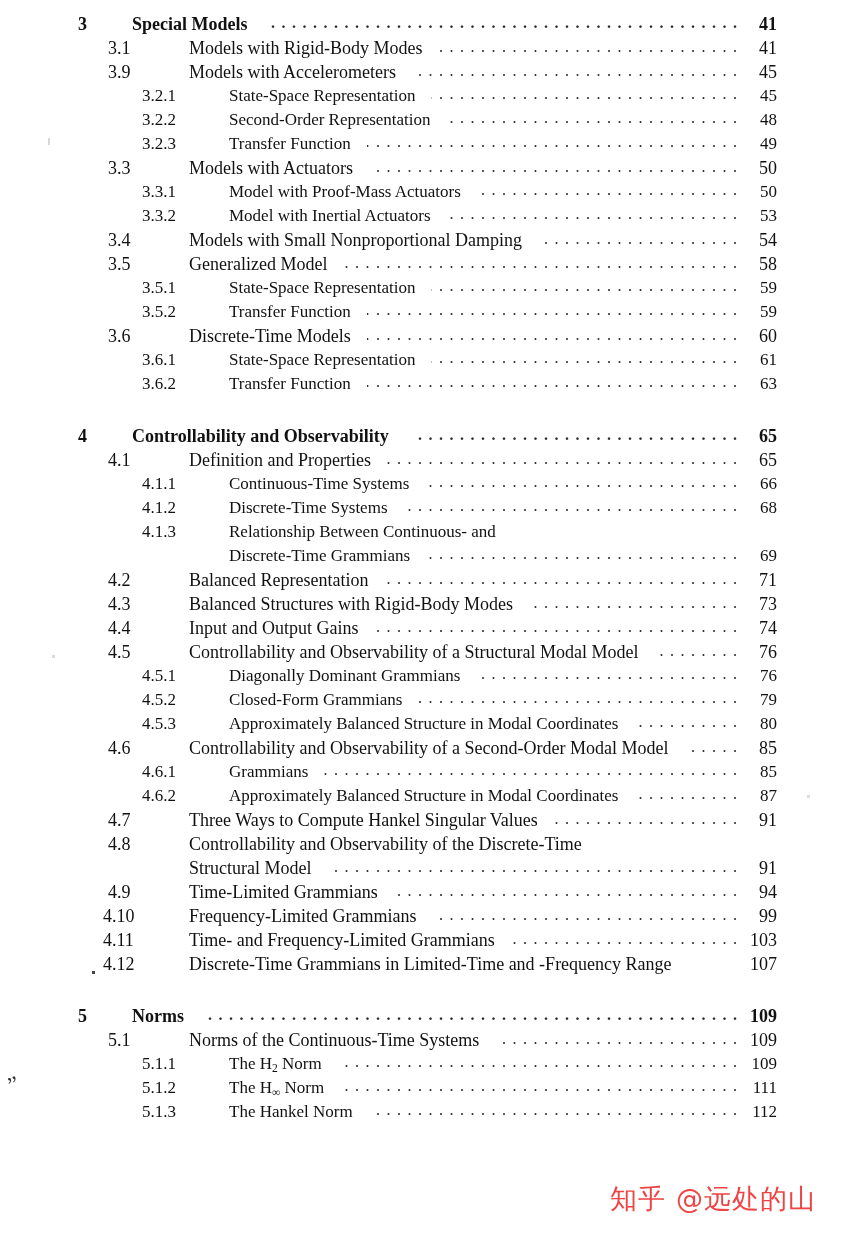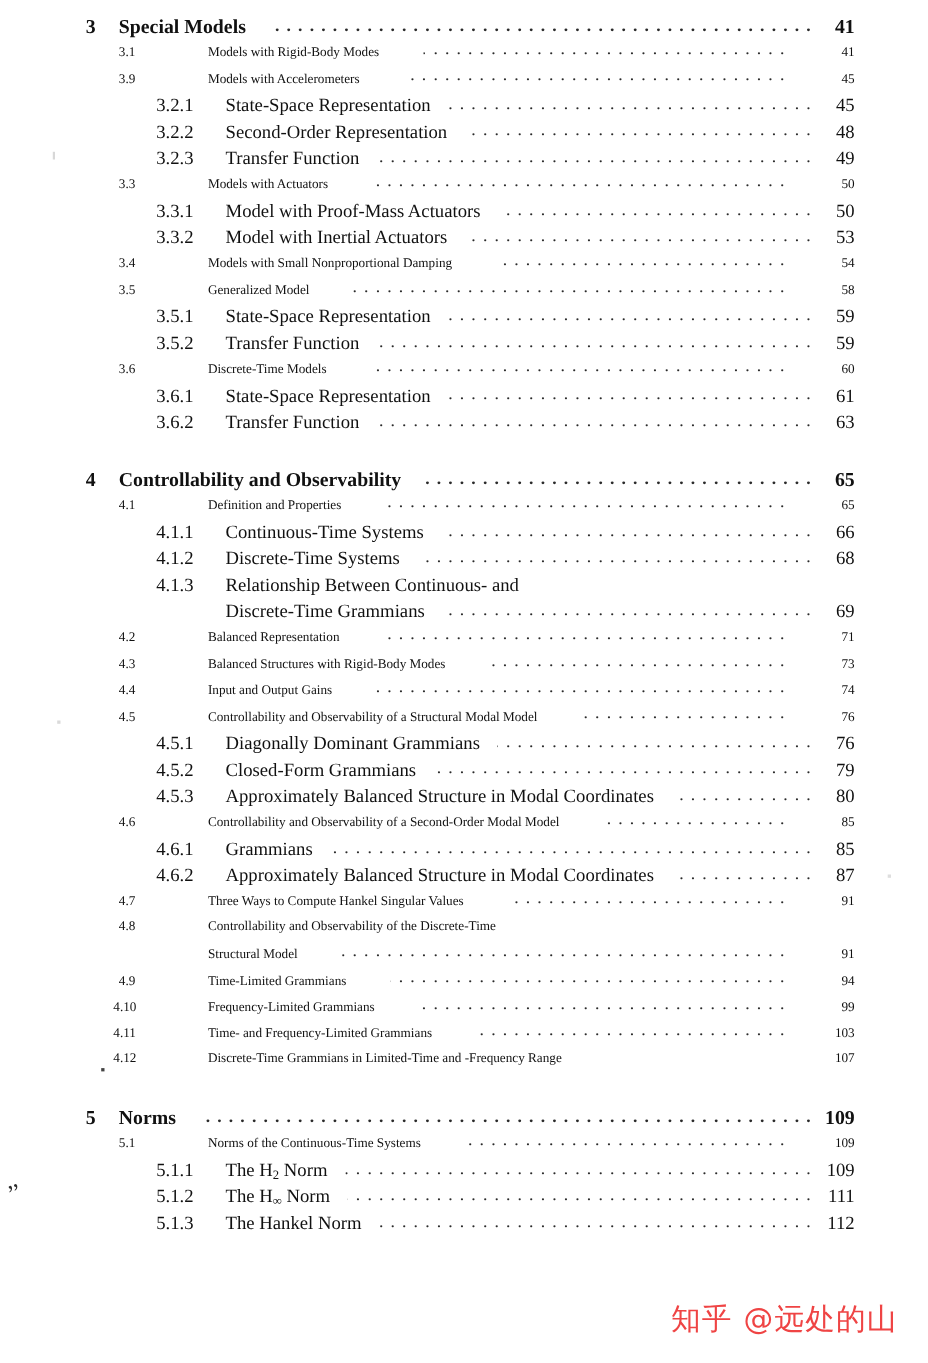--- a/index.html
+++ b/index.html
@@ -39,20 +39,21 @@
   
   .num {
     flex: 0 0 auto;
     text-align: left;
     white-space: nowrap;
   }
   
   .title {
     flex: 0 0 auto;
     white-space: nowrap;
+    margin-left: 24px;
   }
   
   .leader {
     flex: 1 1 auto;
     min-width: 0;
     overflow: hidden;
     white-space: nowrap;
     margin: 0 6px 0 16px;
     position: relative;
     top: -2px;
@@ -82,23 +83,22 @@
   .lvl-chapter {
     font-weight: bold;
     font-size: 18px;
     padding-left: 78px;
   }
   .lvl-chapter .num { width: 30px; }
   .lvl-chapter .leader { margin-left: 22px; }
 
   
   .lvl-section {
-    font-size: 12px;
+    font-size: 18px;
     padding-left: 108px;
-    gap: 24px;
   }
   .lvl-section .num { width: 57px; }
 
   
   .lvl-section.wide .num { width: 62px; }
   .lvl-section.wide { padding-left: 103px; }
 
   
   .lvl-sub {
     font-size: 17px;

